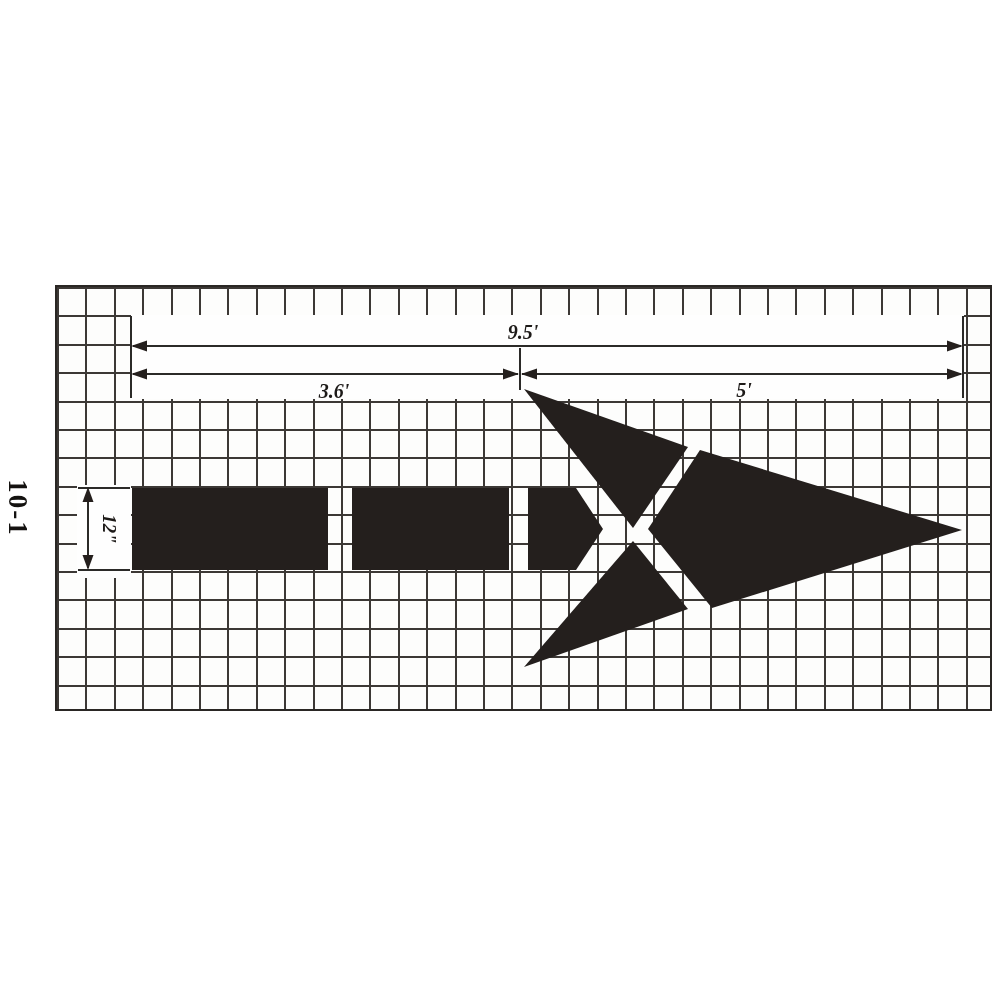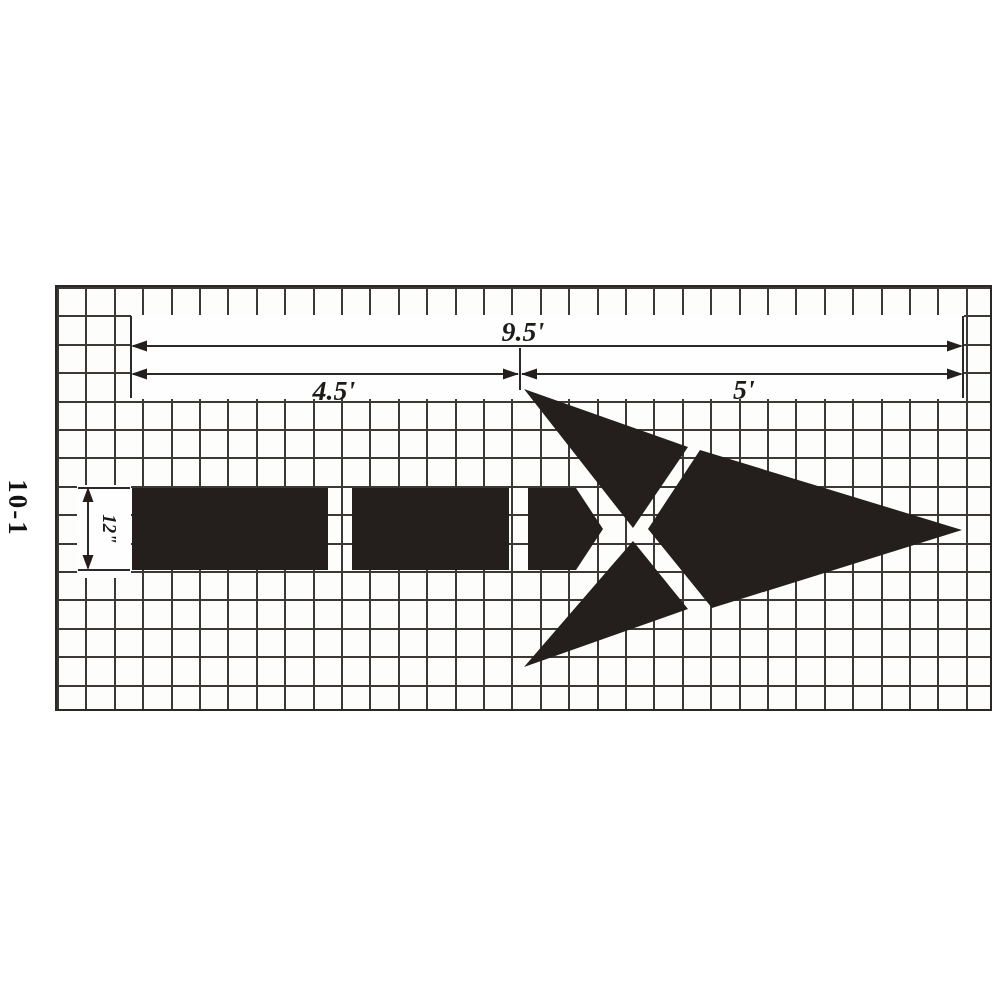--- a/index.html
+++ b/index.html
@@ -9,21 +9,21 @@
   .grid{position:absolute;left:55px;top:285px;width:937px;height:426px;background-color:#fdfdfc;
         border:2px solid #2a2724;box-sizing:border-box;
         background-image:
           repeating-linear-gradient(to right, #3c3835 0px, #3c3835 2px, transparent 2px, transparent 28.4px),
           repeating-linear-gradient(to bottom, #3c3835 0px, #3c3835 2px, transparent 2px, transparent 28.4px);}
   
   .band-top{position:absolute;left:131px;top:315px;width:833px;height:84px;background:#fefefe;}
   .band-left{position:absolute;left:77px;top:485px;width:54px;height:93px;background:#fefefe;}
   svg.overlay{position:absolute;left:0;top:0;width:1000px;height:1000px;}
   .dim-label{position:absolute;transform:translate(-50%,-50%);
-             font-weight:bold;font-style:italic;font-size:28px;color:#1d1a18;white-space:nowrap;}
+             font-weight:bold;font-style:italic;font-size:20px;color:#1d1a18;white-space:nowrap;}
   .dim-label.rot{transform:translate(-50%,-50%) rotate(90deg);font-size:19px;}
   .id-label{position:absolute;transform:translate(-50%,-50%) rotate(90deg);
             font-weight:bold;font-size:27px;letter-spacing:2px;color:#141210;white-space:nowrap;}
 </style>
 </head>
 <body>
 
 <div class="stage">
 
   <div class="grid"></div>
@@ -56,18 +56,18 @@
 
     <rect x="132" y="488" width="196" height="82" fill="#241f1d"></rect>
     <rect x="352" y="488" width="157" height="82" fill="#241f1d"></rect>
     <polygon points="528,488 576,488 603,529 576,570 528,570" fill="#241f1d"></polygon>
     <polygon points="524,389 688,447 633,528" fill="#241f1d"></polygon>
     <polygon points="524,667 688,609 633,541" fill="#241f1d"></polygon>
     <polygon points="700,450 962,530 712,608 648,529" fill="#241f1d"></polygon>
   </svg>
 
   <div class="dim-label" style="left:523px;top:332px;">9.5'</div>
-  <div class="dim-label" style="left:334px;top:391px;">4.5'</div>
+  <div class="dim-label" style="left:334px;top:391px;">3.6'</div>
   <div class="dim-label" style="left:744px;top:390px;">5'</div>
   <div class="dim-label rot" style="left:109px;top:529px;">12"</div>
   <div class="id-label" style="left:17px;top:508px;">10-1</div>
 
 </div>
 
 </body></html>

